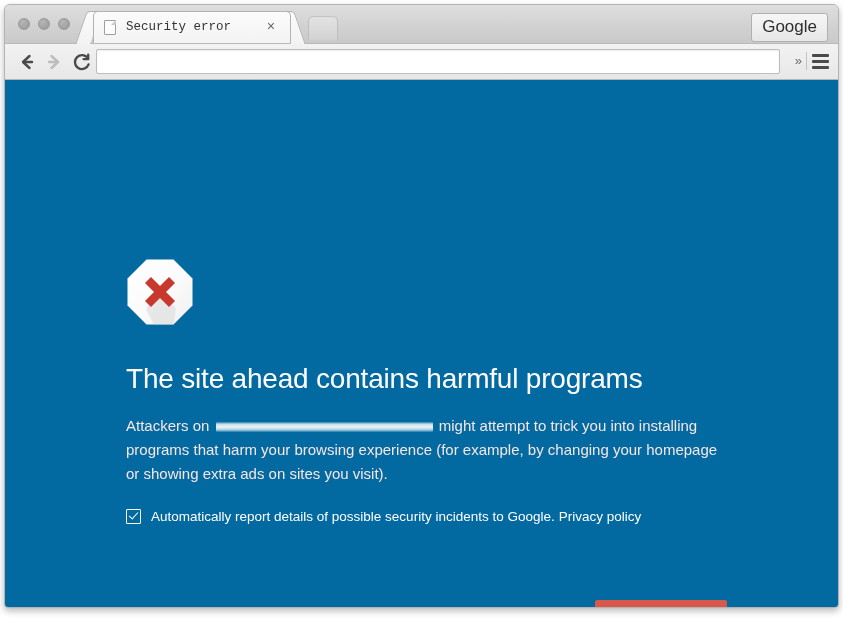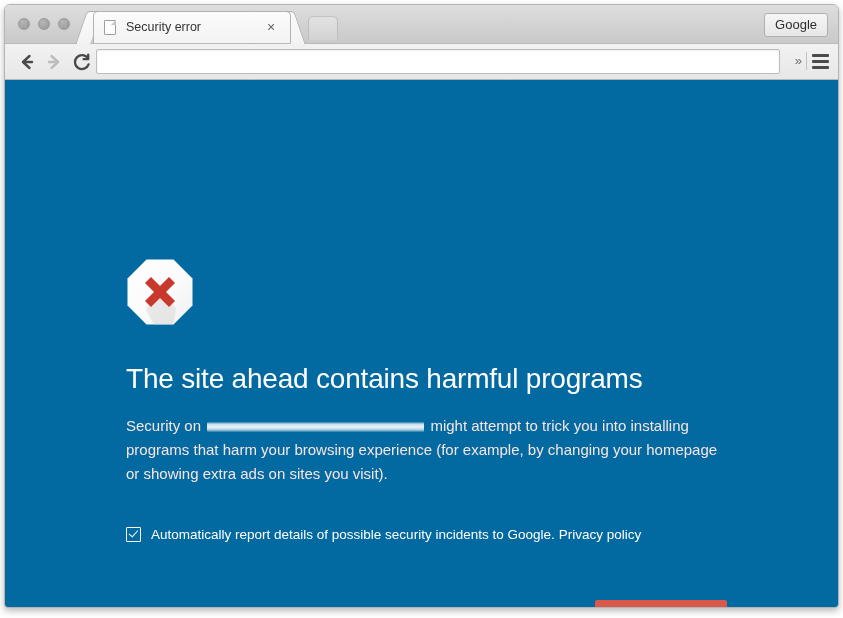--- a/index.html
+++ b/index.html
@@ -57,20 +57,21 @@
     position: absolute;
     left: 88px;
     top: 6px;
     width: 198px;
     height: 32px;
     background: linear-gradient(to bottom, #fbfbfb 0%, #f3f3f3 100%);
     border: 1px solid #b2b2b2;
     border-bottom: none;
     border-radius: 5px 5px 0 0;
     box-sizing: border-box;
+    font-family: Liberation Mono, monospace;
   }
   .tab-skew-l, .tab-skew-r {
     position: absolute;
     top: 6px;
     width: 14px;
     height: 32px;
     background: linear-gradient(to bottom, #fbfbfb 0%, #f3f3f3 100%);
     border-top: 1px solid #b2b2b2;
   }
   .tab-skew-l { left: 76px; transform: skewX(-19deg); border-left: 1px solid #b2b2b2; border-radius: 4px 0 0 0; }
@@ -132,21 +133,21 @@
     border-radius: 5px 5px 0 0;
     box-sizing: border-box;
     transform: perspective(20px) rotateX(1deg);
   }
 
   .google-btn {
     position: absolute;
     right: 10px;
     top: 8px;
     padding: 3px 10px 4px 10px;
-    font-size: 13px;
+    font-size: 17px;
     color: #2e2e2e;
     background: linear-gradient(to bottom, #f6f6f6 0%, #e6e6e6 100%);
     border: 1px solid #b0b0b0;
     border-radius: 3px;
     cursor: pointer;
   }
 
   
   .toolbar {
     position: relative;
@@ -276,21 +277,21 @@
         rgba(255,255,255,0.78) 22%,
         rgba(255,255,255,0.92) 50%,
         rgba(255,255,255,0.68) 78%,
         rgba(255,255,255,0.12) 100%);
     filter: blur(0.6px);
   }
 
   .optin-row {
     position: absolute;
     left: 0;
-    top: 447px;
+    top: 429px;
     display: flex;
     align-items: flex-start;
     font-size: 13.5px;
     color: #ffffff;
   }
   .checkbox {
     width: 15px;
     height: 15px;
     border: 1.5px solid #ffffff;
     border-radius: 1px;
@@ -407,21 +408,21 @@
           <g stroke="#c7392d" stroke-width="8.5" stroke-linecap="butt">
             <line x1="22" y1="22" x2="46" y2="46"></line>
             <line x1="46" y1="22" x2="22" y2="46"></line>
           </g>
         </svg>
       </div>
 
       <div class="headline">The site ahead contains harmful programs</div>
 
       <div class="body-text">
-        <span>Security on</span>
+        <span>Attackers on</span>
         <span class="redacted-url"></span>
         <span>might attempt to trick you into installing programs that harm your browsing experience (for example, by changing your homepage or showing extra ads on sites you visit).</span>
       </div>
 
       <div class="optin-row">
         <div class="checkbox"></div>
         <span class="optin-text">Automatically report details of possible security incidents to Google.</span>
         <span class="inline-link">Privacy policy</span>
       </div>
 

